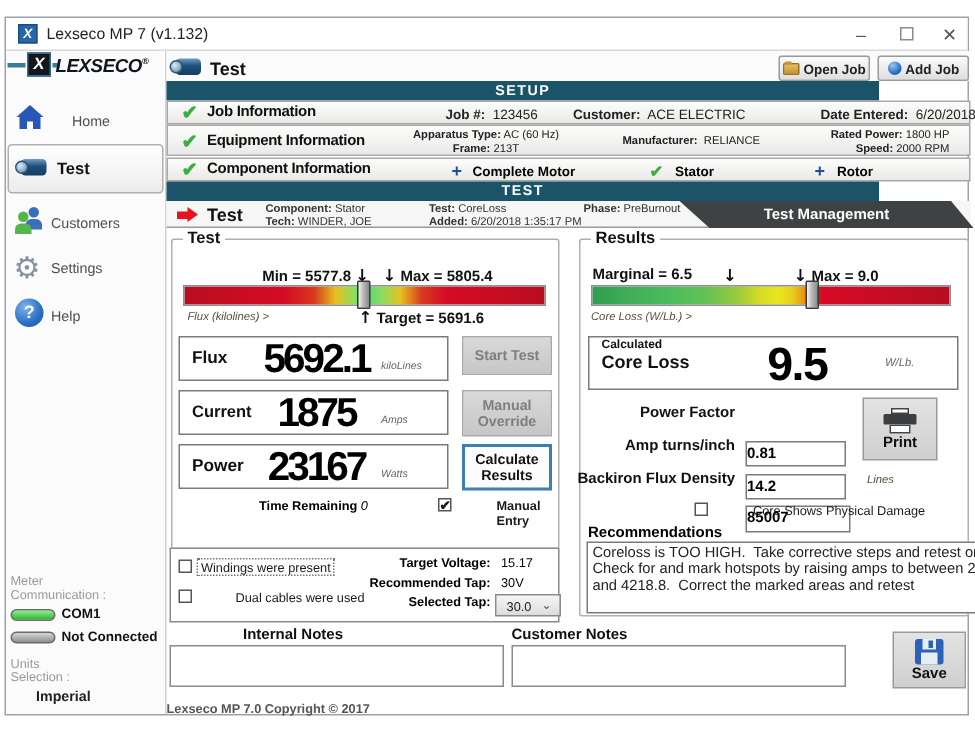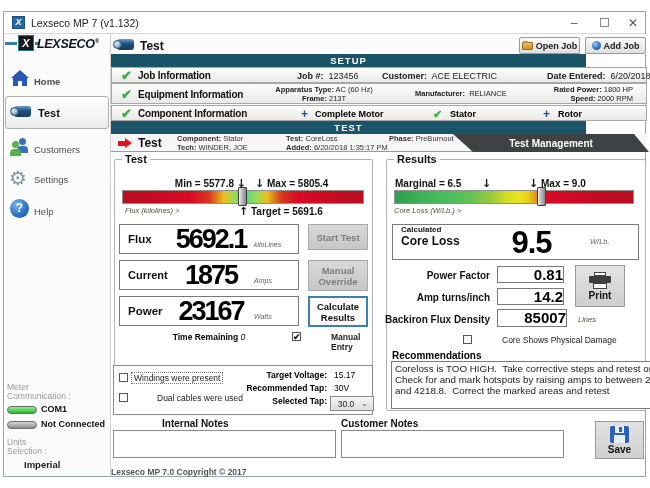--- a/index.html
+++ b/index.html
@@ -66,21 +66,21 @@
   .garr { font-family:"DejaVu Sans", sans-serif; font-size:11px; font-weight:bold; }
   .gaxis { position:absolute; font-style:italic; font-size:7.5px; color:#55503d; white-space:nowrap; }
   .reading { position:absolute; left:4px; width:180px; height:30px; border:1px solid #7a7a7a; background:#fff; display:flex; align-items:center; }
   .reading .rlab { width:48px; padding-left:8px; font-weight:bold; font-size:11.5px; color:#111; }
   .reading .rval { flex:1; text-align:center; font-weight:bold; font-size:27px; letter-spacing:-2px; color:#000; line-height:27px; }
   .reading .runit { width:44px; font-style:italic; font-size:7px; color:#666; padding-top:10px; }
   .sbtn { position:absolute; left:193px; width:60px; border:1px solid #a9a9a9; background:linear-gradient(#d9d9d9,#c6c6c6); color:#7e7e7e; font-weight:bold; font-size:9.5px; display:flex; align-items:center; justify-content:center; text-align:center; line-height:11px; }
   #calcbtn { background:#fcfcfc; border:2px solid #3c7fb1; color:#111; }
   .cbox { position:absolute; width:9px; height:9px; border:1px solid #555; background:#fff; font-size:9px; line-height:8px; text-align:center; color:#1a1a1a; font-weight:bold; }
   .cblab { position:absolute; font-size:8.5px; color:#1a1a1a;padding-left:26px; }
-  .vbox { position:absolute; border:1px solid #7a7a7a; background:#fff; text-align:right; font-weight:bold; font-size:15px; color:#000; }
+  .vbox { position:absolute; border:1px solid #7a7a7a; background:#fff; text-align:left; font-weight:bold; font-size:10px; color:#000;margin-top:28px; }
   .flab { position:absolute; right:155px; font-weight:bold; font-size:10px; color:#111; text-align:right; white-space:nowrap; }
   .dd { position:absolute; border:1px solid #8a8a8a; background:linear-gradient(#f6f6f6,#dcdcdc); font-size:8.5px; color:#222; display:flex; align-items:center; }
   .dd .ddv { flex:1; text-align:center; }
   .dd .ddc { width:12px; color:#555; font-size:8px; line-height:6px; }
   
   .toolbtn { position:absolute; border:1px solid #9a9a9a; background:linear-gradient(#e3e3e3,#cfcfcf); display:flex; flex-direction:column; align-items:center; justify-content:center; font-weight:bold; font-size:10px; color:#111; }
   .printicon { position:relative; width:22px; height:17px; margin-bottom:1px; }
   .printicon .pp1 { position:absolute; left:5px; top:0; width:12px; height:4px; background:#fff; border:1px solid #444; }
   .printicon .pp2 { position:absolute; left:0; top:4px; width:22px; height:7px; background:#3c3f41; border-radius:1px; }
   .printicon .pp3 { position:absolute; left:4px; top:11px; width:14px; height:6px; background:#fff; border:1px solid #444; }
@@ -114,21 +114,21 @@
   <div class="ab" id="sidebar"></div>
   <div class="ab dash" style="left:1px; top:30px; width:12px;"></div>
   <div class="ab" id="logobox">X</div>
   <div class="ab dash" style="left:31px; top:30px; width:5px;"></div>
   <div class="ab" id="brand"><span>LEXSECO</span><sup>®</sup></div>
 
   <div class="ab" style="left:7px; top:58px; width:18px;">
     <div class="house"></div>
         <div class="housebody"></div>
   </div>
-  <div class="ab navlabel" style="left:30px; top:64px;font-weight:bold;">Home</div>
+  <div class="ab navlabel" style="left:44px; top:64px;">Home</div>
 
   <div class="ab" id="testsel"></div>
   <div class="ab motor" style="left:6px; top:93px;">
         <div class="mbody"></div>
         <div class="mcap"></div>
       </div>
   <div class="ab" style="left:34px; top:95px; font-weight:bold; font-size:11px; color:#111;">Test</div>
 
   <div class="ab" style="left:6px; top:126px; width:22px; height:20px;">
     <div class="person" style="left:7px; top:0;">

